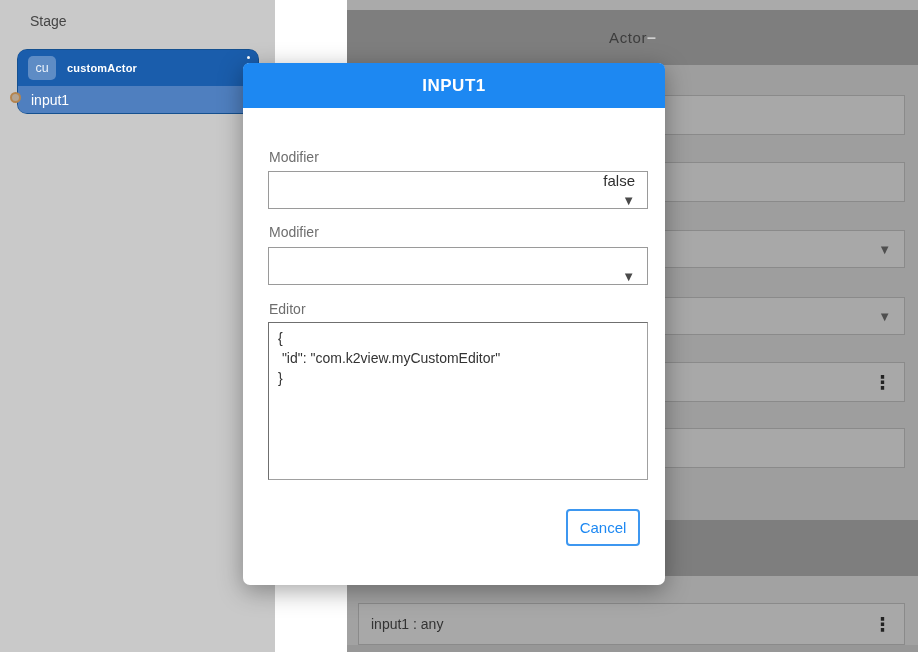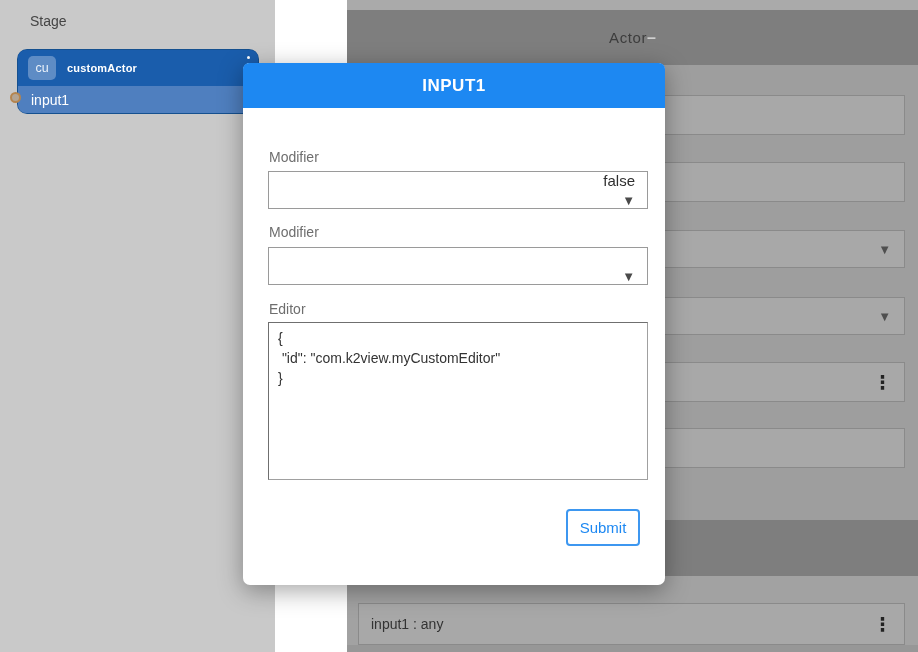--- a/index.html
+++ b/index.html
@@ -153,17 +153,17 @@
       <span class="value"></span>
       <span class="arrow">▼</span>
     </div>
 
     <div class="m-label l3">Editor</div>
     <textarea class="m-textarea" spellcheck="false" style="">{
  "id": "com.k2view.myCustomEditor"
 }</textarea>
 
     <div class="m-buttons">
-      <button class="btn btn-cancel">Submit</button>
+      <button class="btn btn-cancel">Cancel</button>
     </div>
   </div>
 
 </div>
 
 </body></html>

